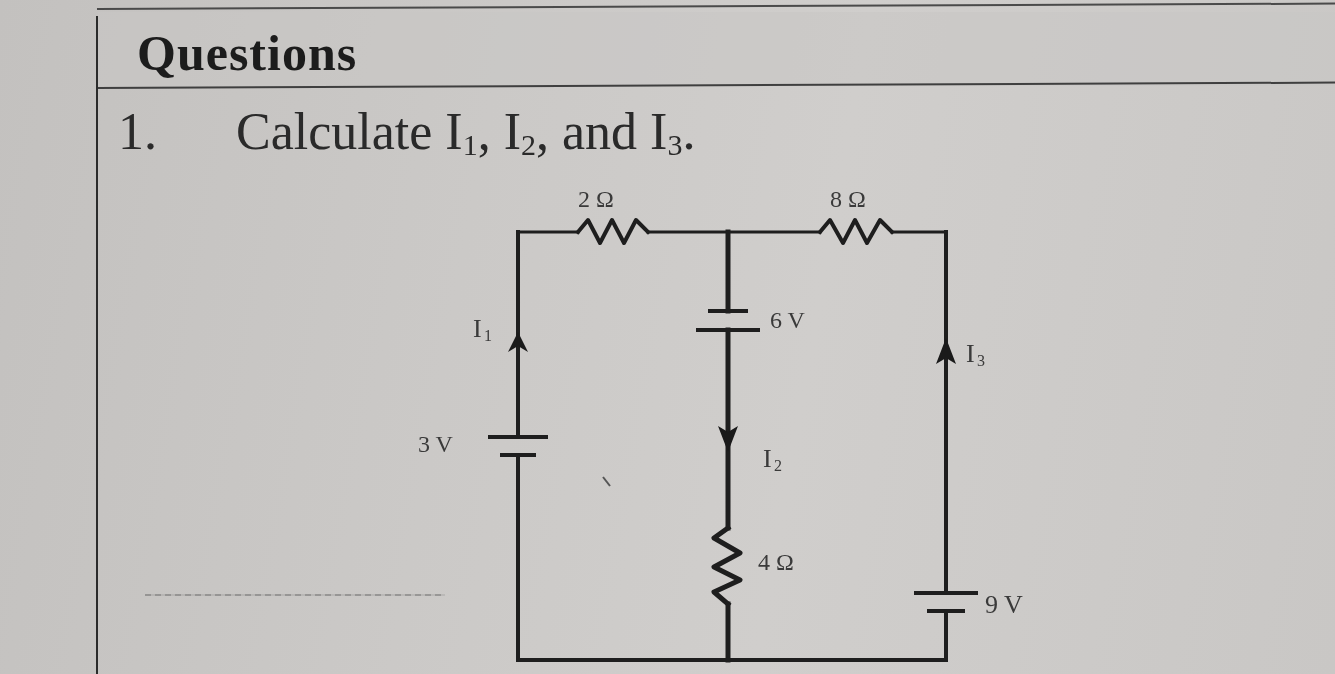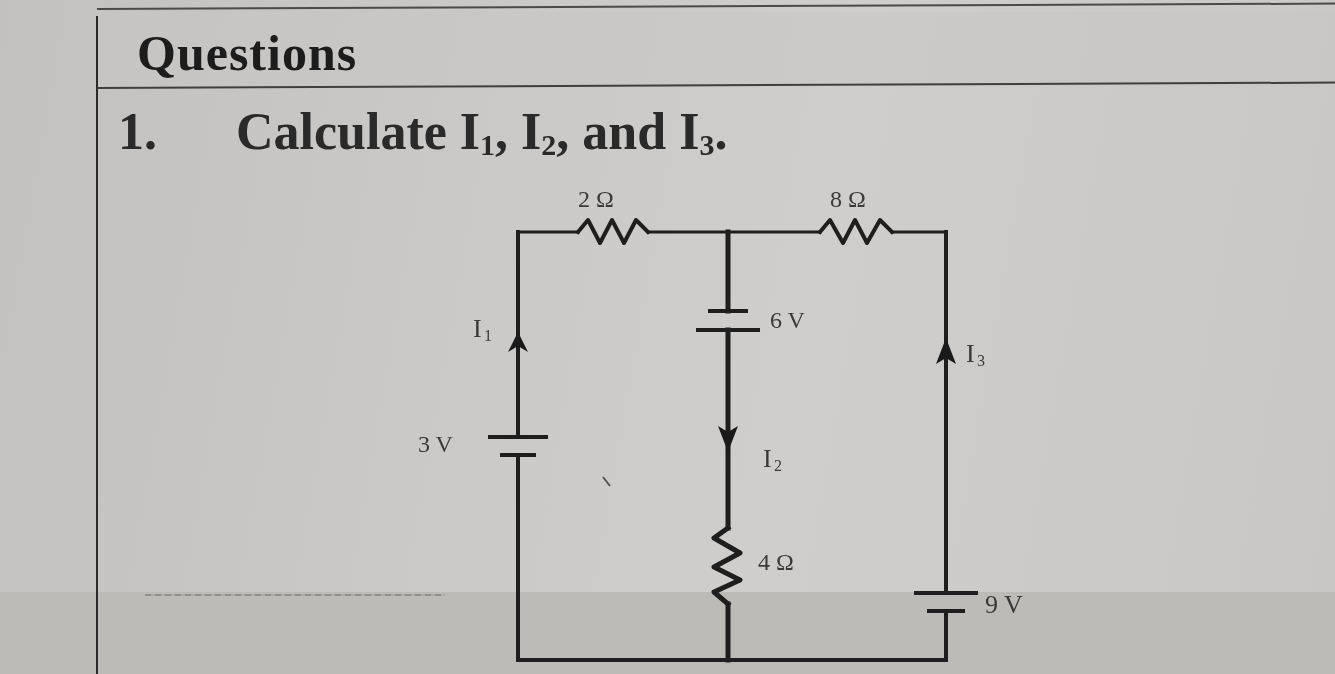--- a/index.html
+++ b/index.html
@@ -6,21 +6,21 @@
       margin: 0;
       padding: 0;
       width: 1335px;
       height: 674px;
       overflow: hidden;
       background: #bdbbb8;
     }
     .page {
       position: absolute;
       left: 0; top: 0;
-      width: 1335px; height: 592px;
+      width: 1335px; height: 674px;
       background: linear-gradient(100deg, #c3c1bf 0%, #cbc9c7 35%, #d0cecc 60%, #c9c7c5 100%);
     }
     .frame-left {
       position: absolute;
       left: 96px; top: 16px;
       width: 2px; height: 660px;
       background: #2b2b2b;
     }
     .rule-top {
       position: absolute;
@@ -55,21 +55,20 @@
       line-height: 1;
     }
     .question {
       position: absolute;
       left: 118px; top: 106px;
       font-family: "Liberation Serif", serif;
       font-size: 52px;
       color: #2a2a2a;
       line-height: 1;
       white-space: nowrap;
-      font-weight: bold;
     }
     .question .num {
       display: inline-block;
       width: 118px;
     }
     .question sub {
       font-size: 30px;
       vertical-align: -6px;
       line-height: 0;
     }

